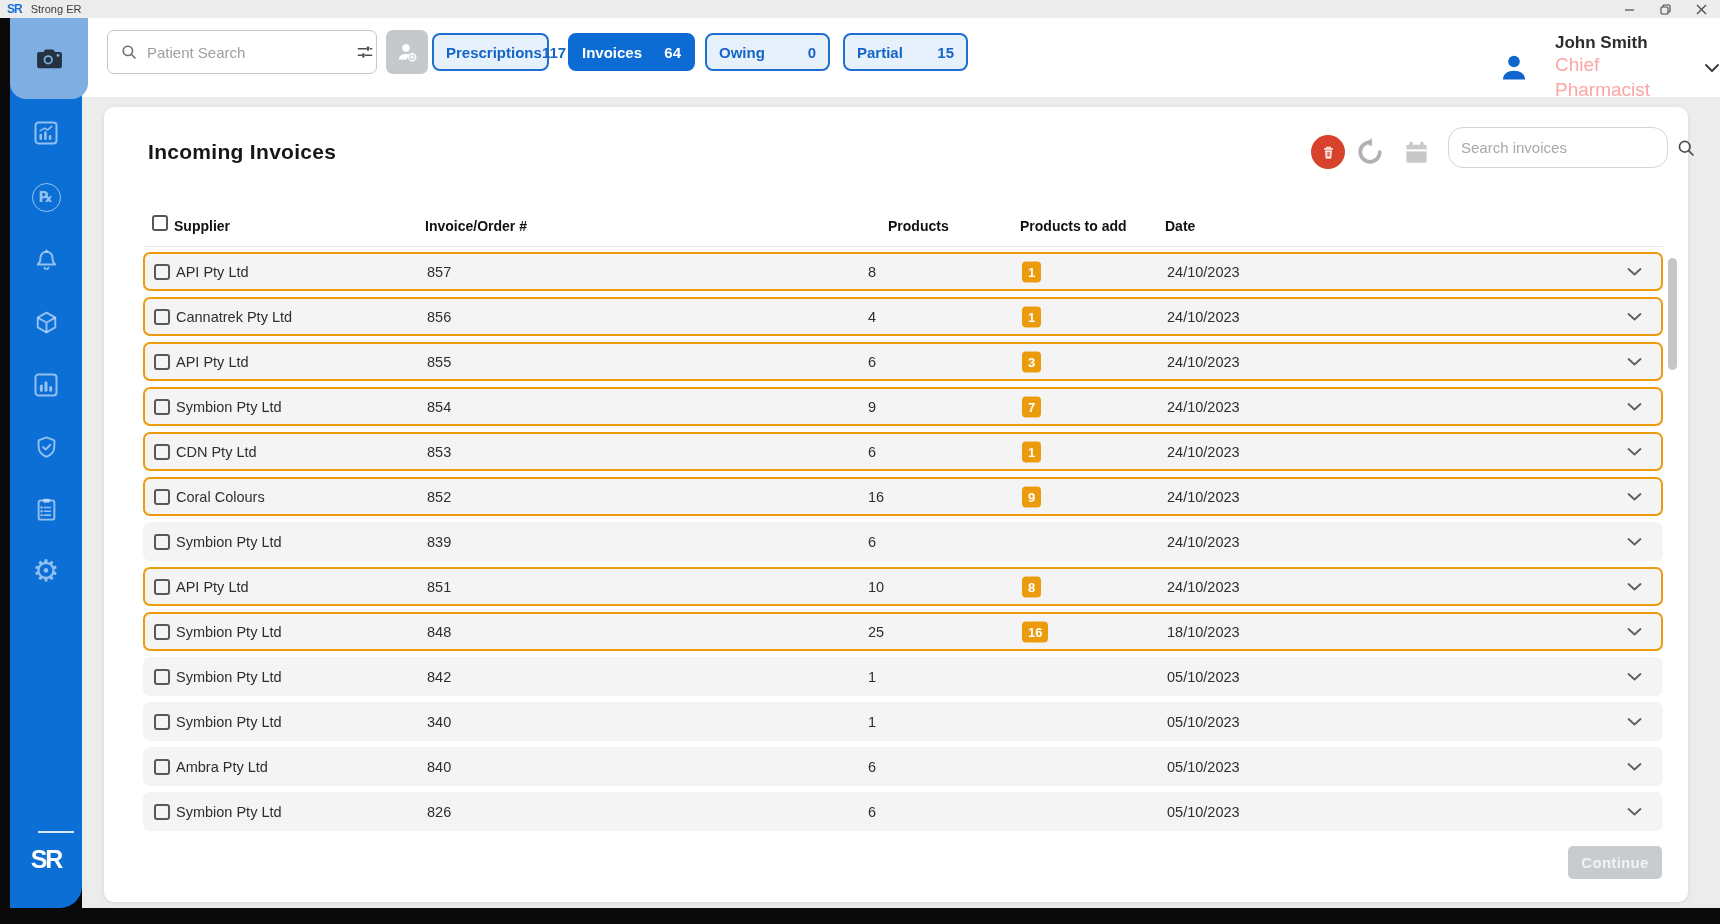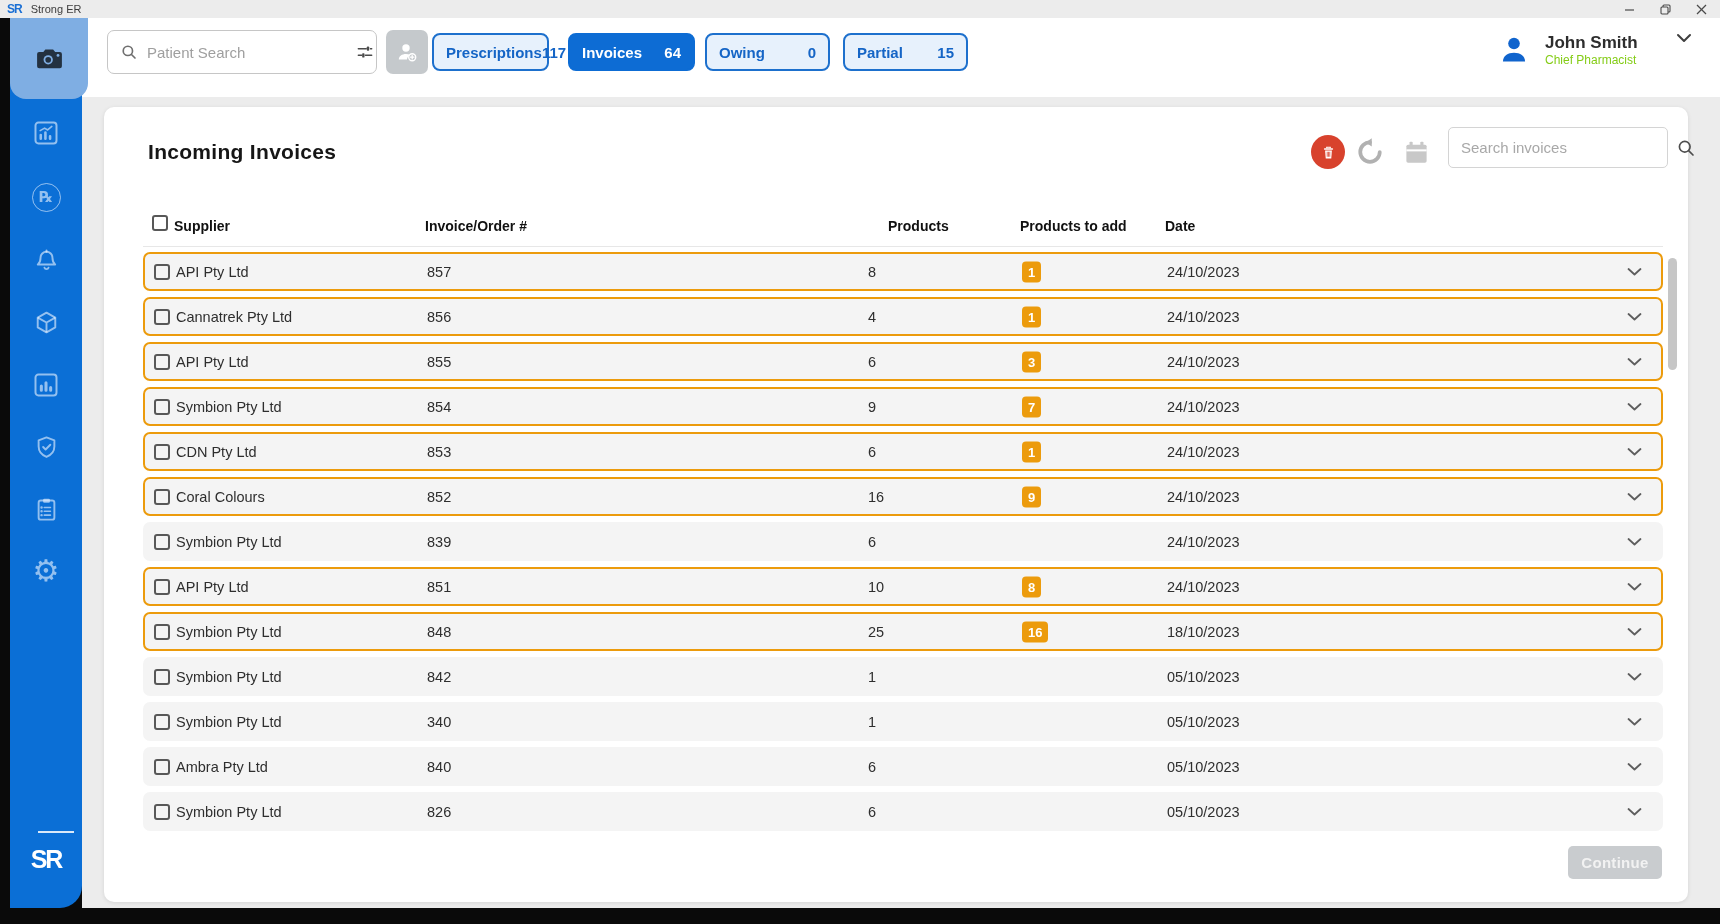--- a/index.html
+++ b/index.html
@@ -24,33 +24,33 @@
   .sb-logo { left:10px; top:845px; width:72px; text-align:center; color:#fff; font-weight:800; font-size:25px; letter-spacing:-2px; z-index:4; }
 
   
   .topbar { left:82px; top:18px; width:1638px; height:79px; background:#ffffff; }
   .psearch { left:107px; top:30px; width:270px; height:44px; background:#fff; border:1px solid #c6c6c6; border-radius:7px; display:flex; align-items:center; padding:0 12px; gap:9px; }
   .psearch input { border:none; outline:none; flex:1; font-size:15px; color:#333; font-family:inherit; background:transparent; }
   .psearch input::placeholder { color:#9f9f9f; }
   .person-add-btn { left:386px; top:30px; width:42px; height:44px; background:#c5c9cc; border-radius:7px; display:flex; align-items:center; justify-content:center; cursor:pointer; }
   .chip { top:33px; height:38px; border:2px solid #1d70cd; border-radius:8px; background:#e7f1fc; color:#1565c6; display:flex; align-items:center; justify-content:space-between; padding:0 12px; font-size:15px; font-weight:700; cursor:pointer; }
   .chip.active { background:#0d6cd4; border-color:#0d6cd4; color:#ffffff; }
-  .user { left:1497px; top:33px; display:flex; align-items:flex-start; gap:14px; cursor:pointer; }
+  .user { left:1497px; top:33px; display:flex; align-items:center; gap:24px; cursor:pointer; }
   .user-name { font-size:17px; font-weight:700; color:#2d2d2d; line-height:1.2; }
-  .user-role { font-size:12px; color:#84cc16; line-height:1.3; }
+  .user-role { font-size:19px; color:#fca5a5; line-height:1.3; }
 
   
   .content { left:82px; top:97px; width:1638px; height:811px; background:#ececec; }
   .card { left:104px; top:107px; width:1584px; height:795px; background:#ffffff; border-radius:10px; box-shadow:0 1px 4px rgba(0,0,0,0.10); }
   .card-title { left:44px; top:33px; font-size:21px; font-weight:800; color:#161616; letter-spacing:0.3px; }
   .icon-btn { display:flex; align-items:center; justify-content:center; cursor:pointer; }
   .trash-btn { left:1207px; top:28px; width:34px; height:34px; background:#d8422d; border-radius:50%; }
   .refresh-btn { left:1251px; top:30px; width:30px; height:30px; }
   .calendar-btn { left:1297px; top:31px; width:30px; height:28px; }
-  .isearch { left:1344px; top:20px; width:220px; height:41px; border:1px solid #d4d4d4; border-radius:5px; background:#fff; display:flex; align-items:center; padding:0 12px; gap:16px; }
+  .isearch { left:1344px; top:20px; width:220px; height:41px; border:1px solid #d4d4d4; border-radius:15px; background:#fff; display:flex; align-items:center; padding:0 12px; gap:16px; }
   .isearch input { border:none; outline:none; flex:1; font-size:15px; color:#333; font-family:inherit; background:transparent; }
   .isearch input::placeholder { color:#a8a8a8; }
 
   .thead { left:0; top:104px; width:1584px; height:34px; font-size:14px; font-weight:700; color:#111; }
   .thead span { position:absolute; top:7px; }
   .th-underline { left:39px; top:139px; width:1520px; height:1px; background:#e7e7e7; }
 
   .cb { display:inline-block; width:16px; height:16px; border:2px solid #585858; border-radius:3px; background:transparent; cursor:pointer; }
 
   .rows { left:39px; top:145px; width:1520px; display:flex; flex-direction:column; gap:6px; }

